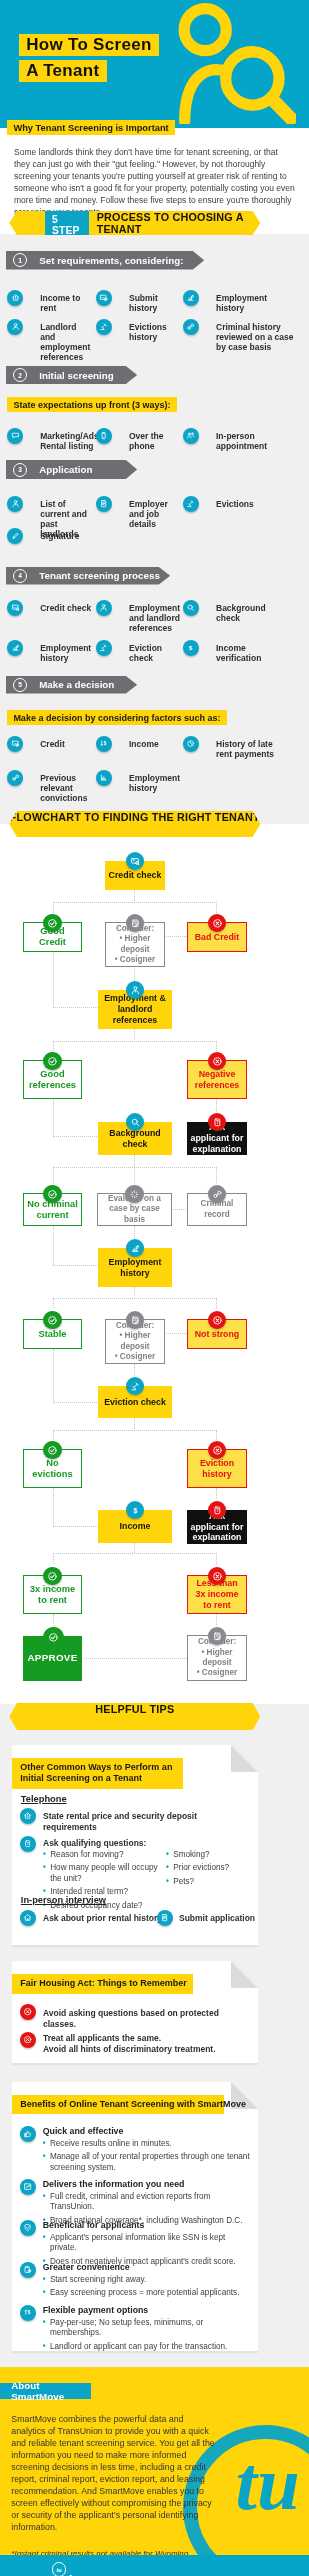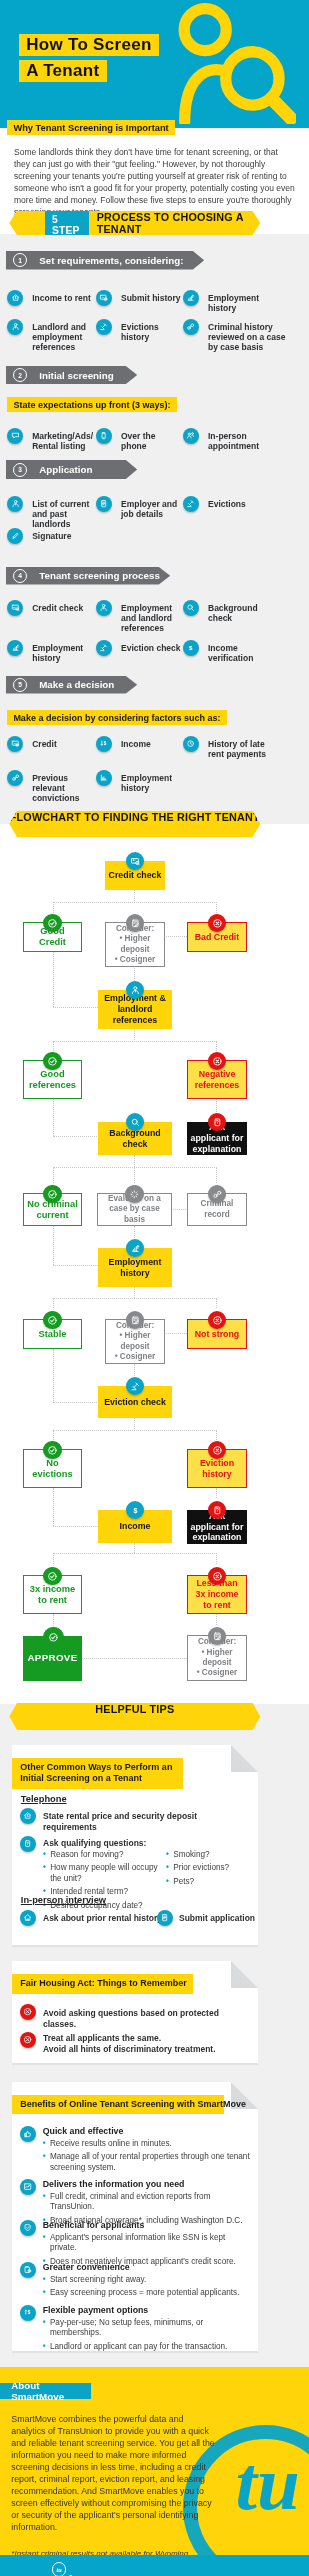--- a/index.html
+++ b/index.html
@@ -8,21 +8,21 @@
   .abs{position:absolute}
   .bg{position:absolute;left:0;width:309px}
   
   .ic{border-radius:50%;background:#0BA4C7;color:#fff;display:flex;align-items:center;justify-content:center;
       box-shadow:0 1.5px 1.5px rgba(30,30,30,.22);flex:none}
   .ic svg{width:58%;height:58%;display:block}
   .i31{width:16px;height:16px}
   .i36{width:18.5px;height:18.5px}
   .icr{background:#E51212}.icg{background:#87898C}.icgn{background:#159A22}
   
-  .it{position:absolute;display:flex;gap:9px;align-items:flex-start}
+  .it{position:absolute;display:flex;gap:17px;align-items:flex-start}
   .it .lb{font-weight:bold;font-size:8.5px;line-height:10.3px;color:#2E2F31;padding-top:2.6px}
   
   .sec{position:absolute;left:6px;background:#6D6E71;color:#fff;display:flex;align-items:center;gap:12px;
        padding-left:7.2px;font-weight:bold;font-size:9.8px;
        clip-path:polygon(0 0,calc(100% - 11.3px) 0,100% 50%,calc(100% - 11.3px) 100%,0 100%)}
   .num{width:12px;height:12px;border:1px solid #fff;border-radius:50%;display:flex;align-items:center;
        justify-content:center;font-size:6.7px;flex:none}
   
   .ylab{position:absolute;background:#FFD408;font-weight:bold;font-size:9px;color:#1A1A1A;
         padding:1.5px 6.2px;line-height:12px}

